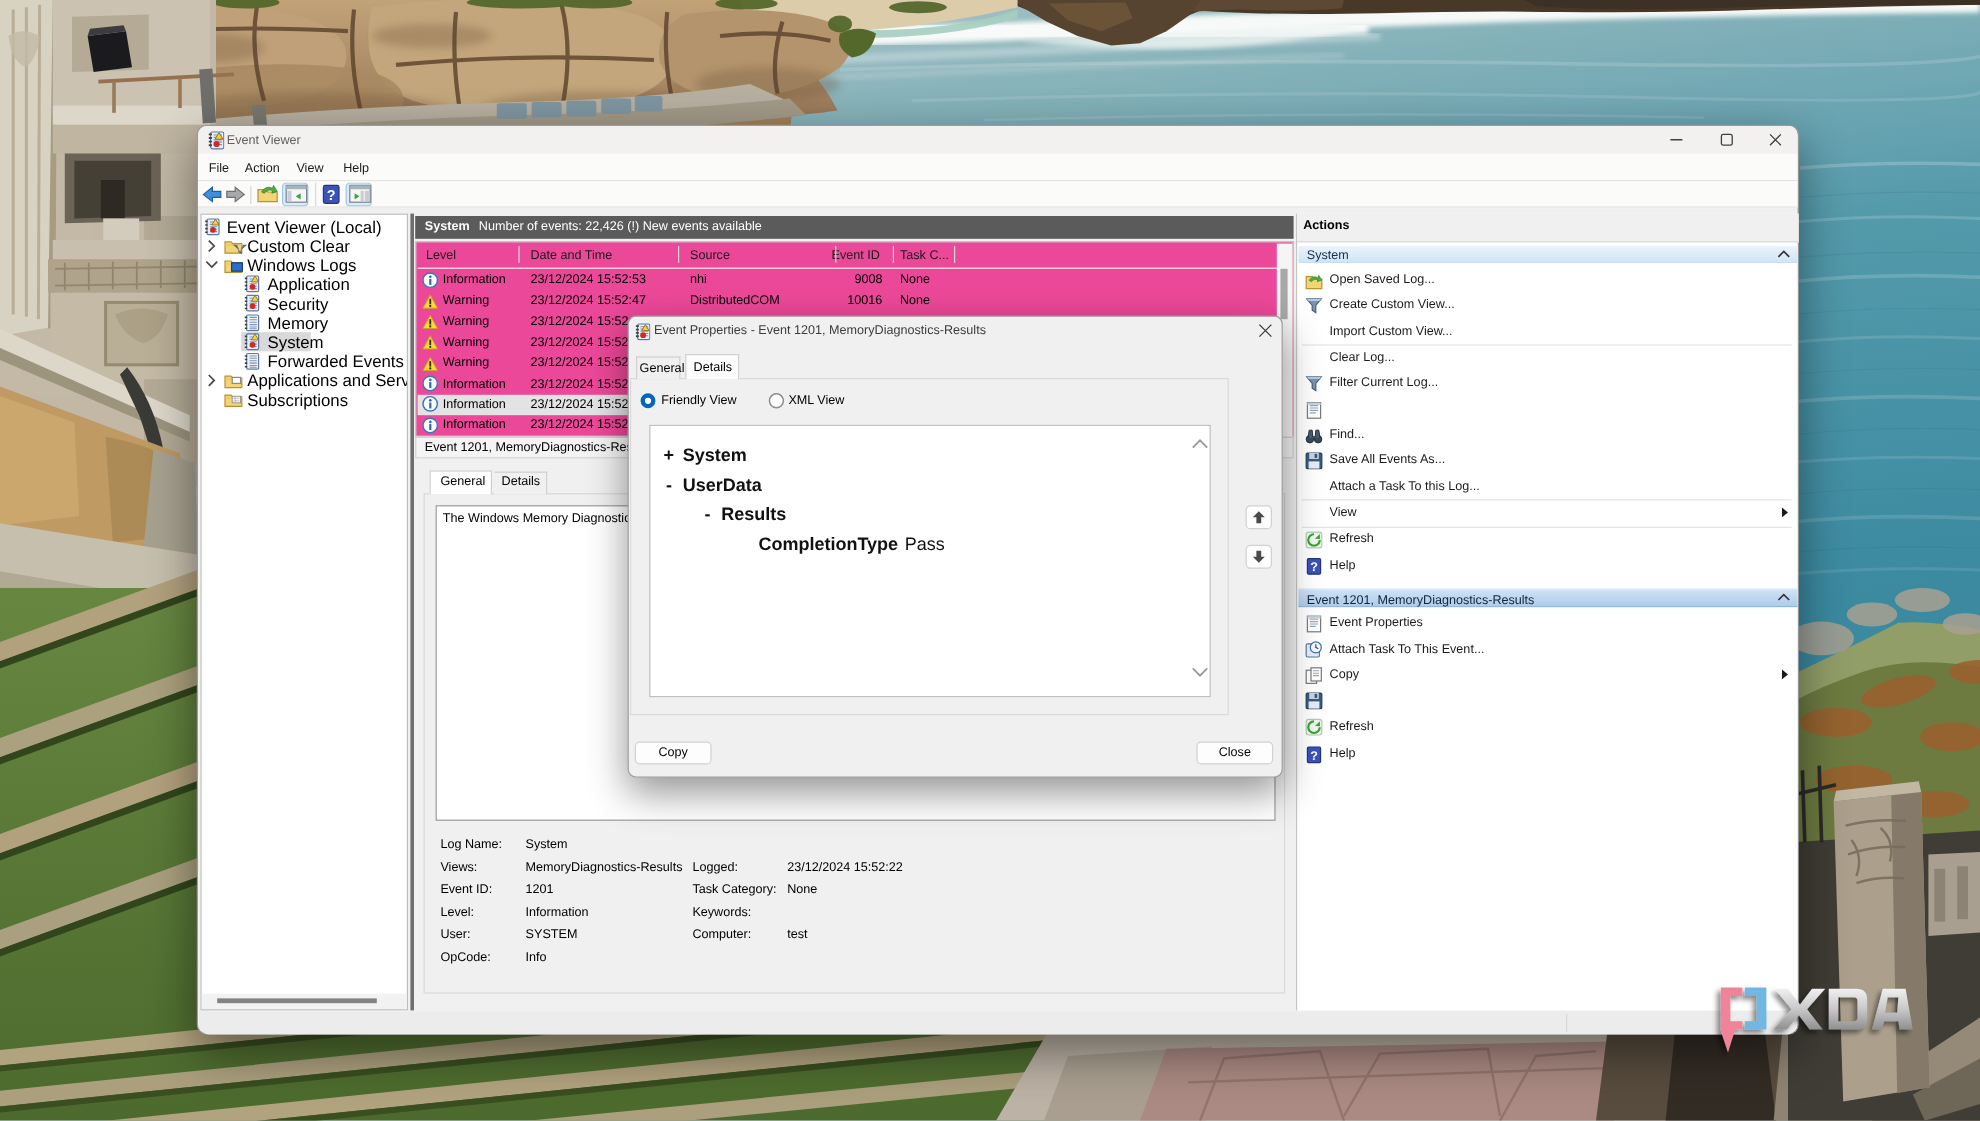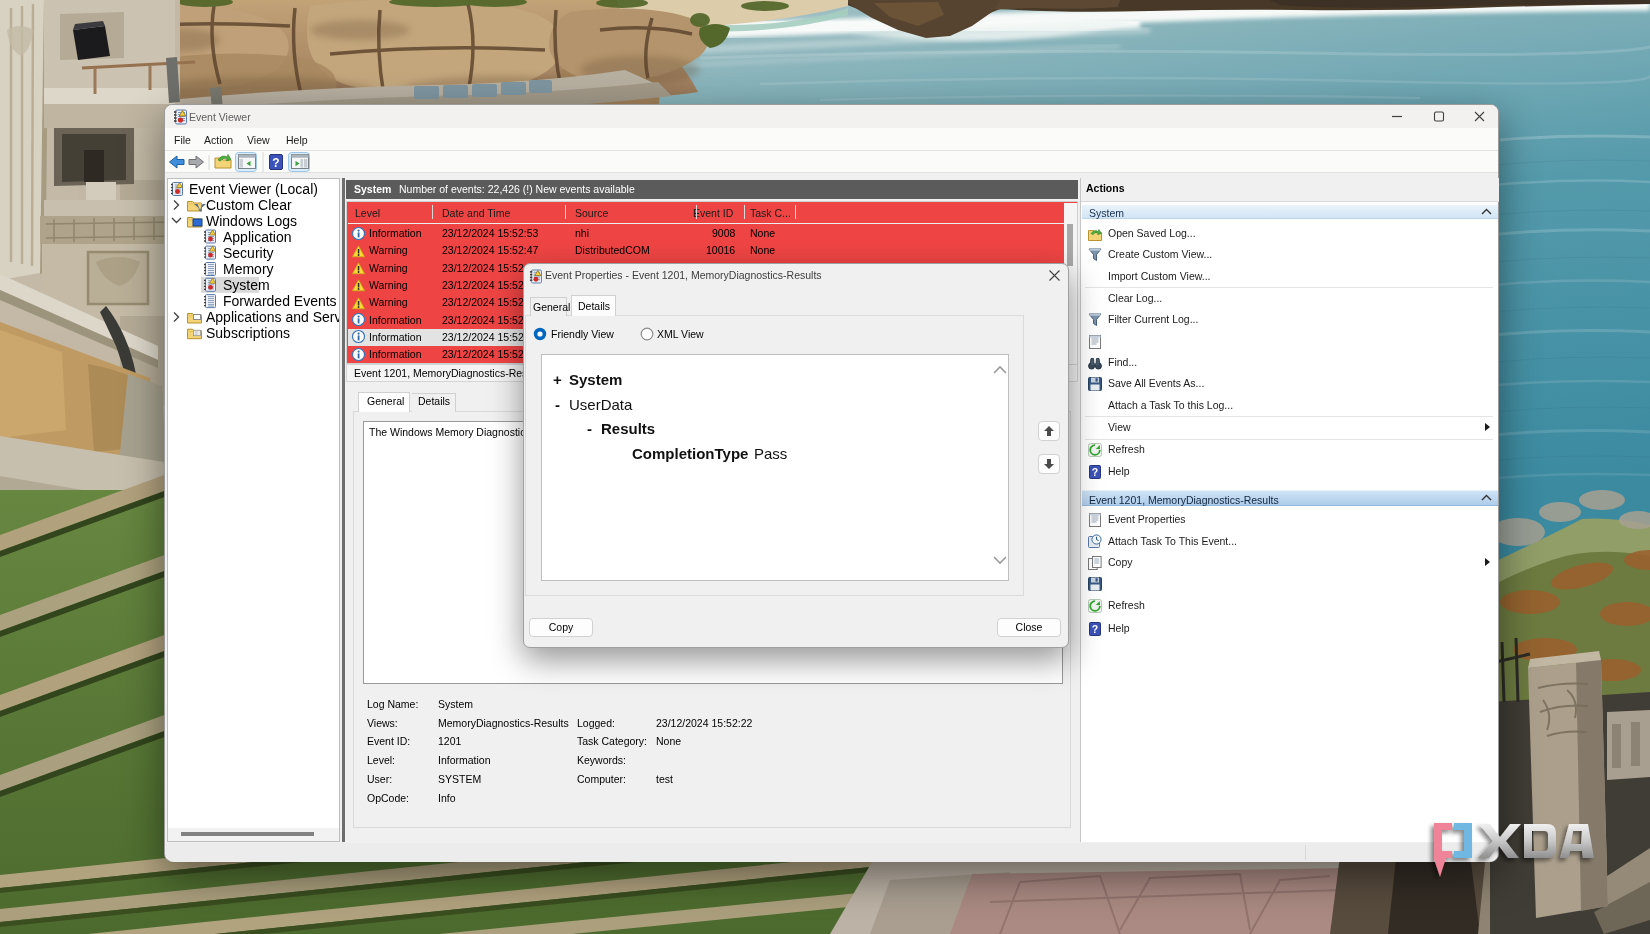--- a/index.html
+++ b/index.html
@@ -14,21 +14,21 @@
 #titlebar { position:absolute; left:0; top:0; right:0; height:23px; background:#f2f1f0; border-radius:8px 8px 0 0; }
 #titlebar .ttext { position:absolute; left:24px; top:6px; color:#5f5f5f; font-size:10.5px;text-align:center; }
 #menubar { position:absolute; left:0; top:23px; right:0; height:23px; background:#fbfbfa; border-bottom:1px solid #e5e3e1; }
 #menubar span { position:absolute; top:6px; color:#1a1a1a; }
 #toolbar { position:absolute; left:0; top:46px; right:0; height:22px; background:#fbfbfa; border-bottom:1px solid #e5e3e1; }
 #treepanel { position:absolute; left:2px; top:73px; width:173px; height:664px; background:#fff; border:1px solid #bdbdbd; overflow:hidden; }
 .titem { position:absolute; height:16px; line-height:16px; white-space:nowrap; font-size:14px; }
 #splitter { position:absolute; left:177px; top:73px; width:3px; height:664px; background:#6e6e6e; }
 #centerpanel { position:absolute; left:181px; top:73px; width:732px; height:664px; background:#f0f0f0; }
 #headerbar { position:absolute; left:0px; top:2px; width:732px; height:19px; background:#5b5b5b; color:#fff; line-height:19px; }
-#evlist { position:absolute; left:0px; top:23px; width:732px; height:163px; background:#ef4444; border:1px solid #d0d0d0; }
+#evlist { position:absolute; left:0px; top:23px; width:732px; height:163px; background:#ec4899; border:1px solid #d0d0d0; }
 .hcol { position:absolute; top:5px; color:#1a1a1a; }
 .hsep { position:absolute; top:3px; width:1px; height:14px; background:#d8d8d8; }
 .row { position:absolute; left:1px; width:718px; height:17px; }
 .rtxt { position:absolute; top:2px; white-space:nowrap; }
 #lowerpane { position:absolute; left:0px; top:186px; width:732px; height:478px; }
 .fl { position:absolute; color:#000; white-space:nowrap; }
 
 #actions { position:absolute; left:915px; top:73px; width:418px; height:664px; background:#fff; border-left:1px solid #c6c6c6; }
 #actions .hdr { position:absolute; left:0; top:0; width:418px; height:24px; background:#f0f0f0; border-bottom:1px solid #dadada; }
 .sect { position:absolute; left:1px; width:416px; height:15px; line-height:15px; }
@@ -711,21 +711,21 @@
  <div class="abs" style="left:17px;top:90px;width:468px;height:227px;background:#fff;border:1px solid #bfbfbf"></div>
  <svg class="abs" style="left:468px;top:100px" width="16" height="11" viewBox="0 0 16 11">
         <path d="M2,9 L8,3 L14,9" fill="none" stroke="#9a9a9a" stroke-width="1.6"></path>
       </svg>
  <svg class="abs" style="left:468px;top:291px" width="16" height="11" viewBox="0 0 16 11">
         <path d="M2,2 L8,8 L14,2" fill="none" stroke="#9a9a9a" stroke-width="1.6"></path>
       </svg>
  <div class="abs" style="left:29px;top:107px;font-size:15px;font-weight:bold;color:#111">+</div>
  <div class="abs" style="left:45px;top:107px;font-size:15px;font-weight:bold;color:#111">System</div>
  <div class="abs" style="left:31px;top:131.5px;font-size:15px;font-weight:bold;color:#111">-</div>
- <div class="abs" style="left:45px;top:131.5px;font-size:15px;font-weight:normal;color:#111">UserData</div>
+ <div class="abs" style="left:45px;top:131.5px;font-size:15px;font-weight:bold;color:#111">UserData</div>
  <div class="abs" style="left:63px;top:156px;font-size:15px;font-weight:bold;color:#111">-</div>
  <div class="abs" style="left:77px;top:156px;font-size:15px;font-weight:bold;color:#111">Results</div>
  <div class="abs" style="left:108px;top:181px;font-size:15px;font-weight:bold;color:#111">CompletionType</div>
  <div class="abs" style="left:230px;top:181px;font-size:15px;color:#111">Pass</div>
  <div class="btn" style="left:514px;top:157px;width:22px;height:20px"><svg width="12" height="12" viewBox="0 0 12 12" style="margin-top:3px">
           <path d="M6,1 L11,6 L8,6 L8,11 L4,11 L4,6 L1,6 Z" fill="#4a4a4a"></path>
         </svg></div>
  <div class="btn" style="left:514px;top:190px;width:22px;height:20px"><svg width="12" height="12" viewBox="0 0 12 12" style="margin-top:3px">
           <path d="M6,11 L11,6 L8,6 L8,1 L4,1 L4,6 L1,6 Z" fill="#4a4a4a"></path>
         </svg></div>

